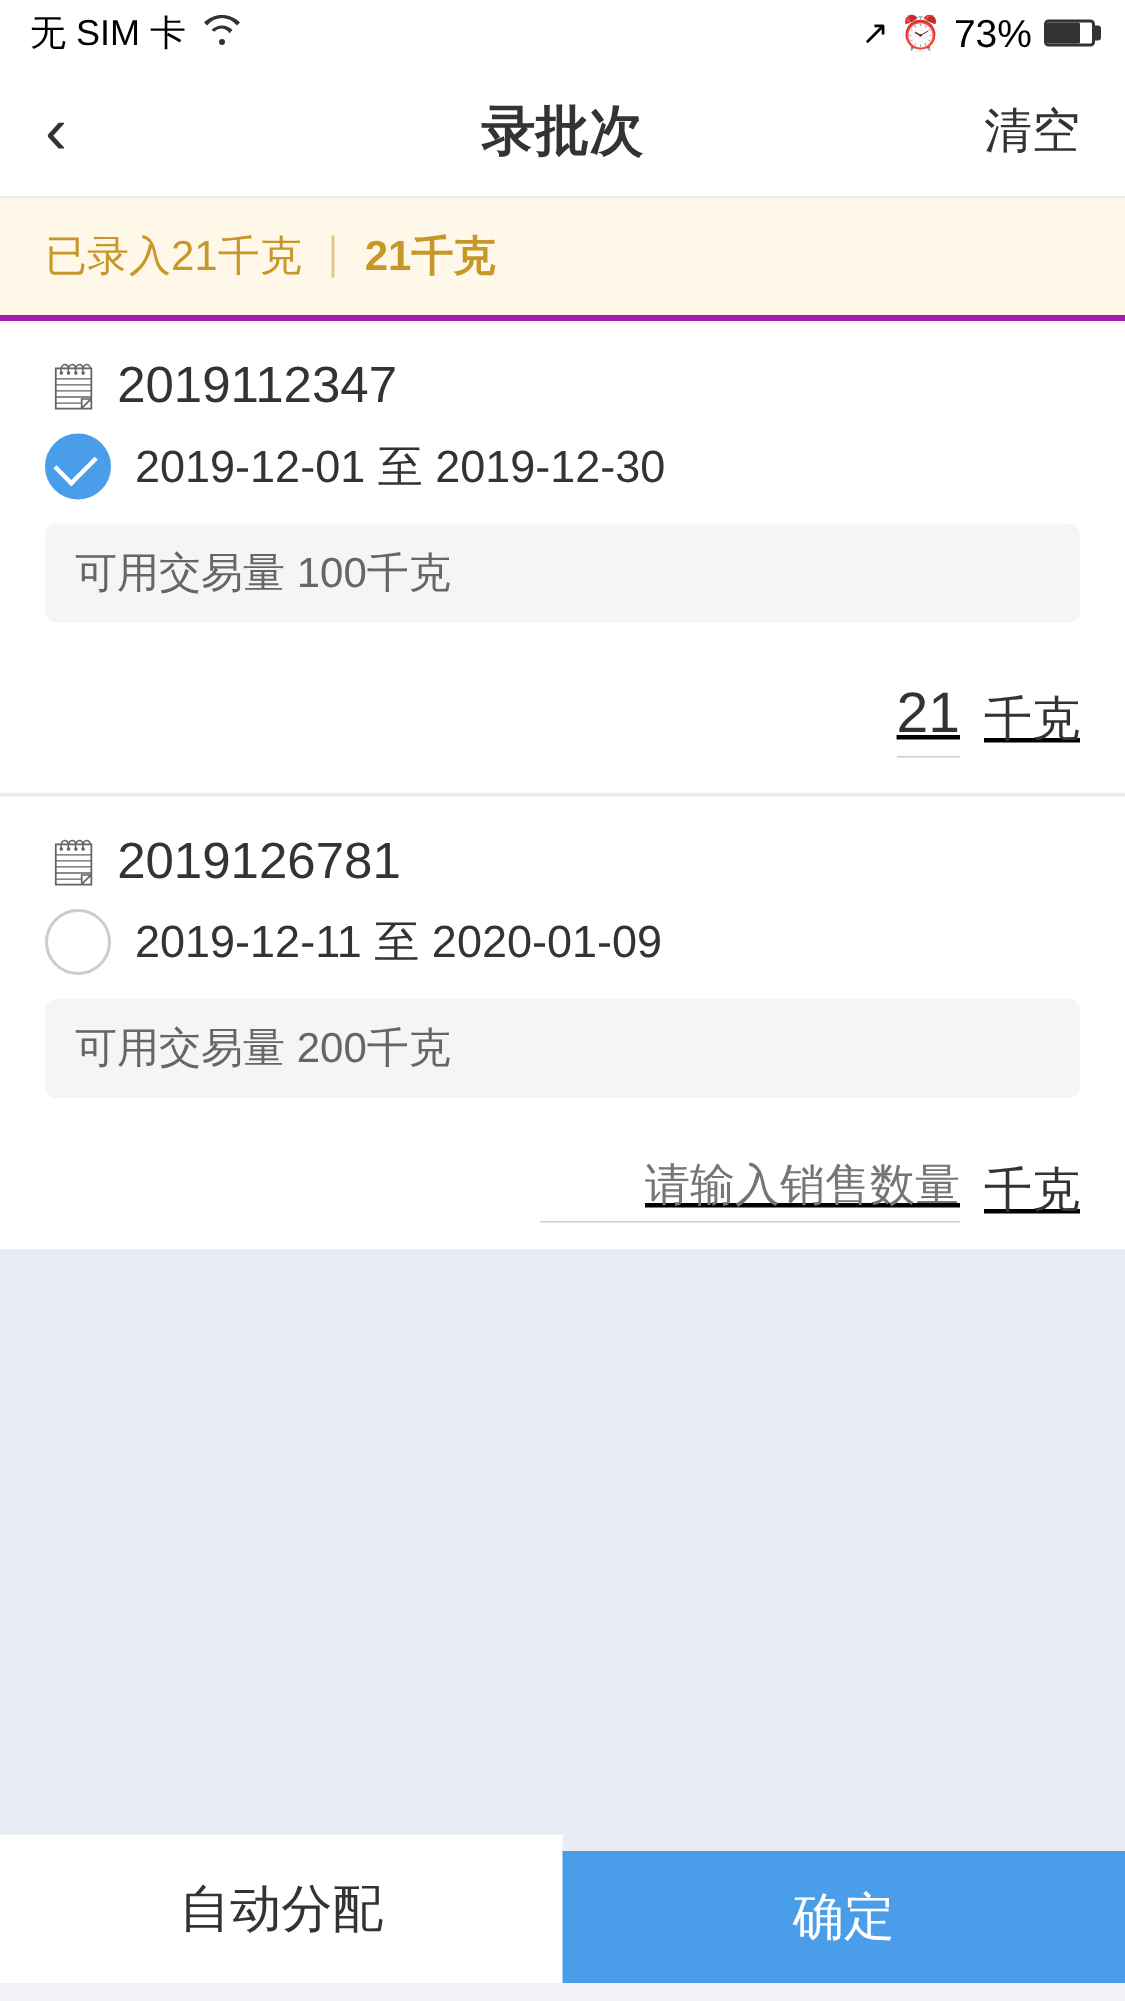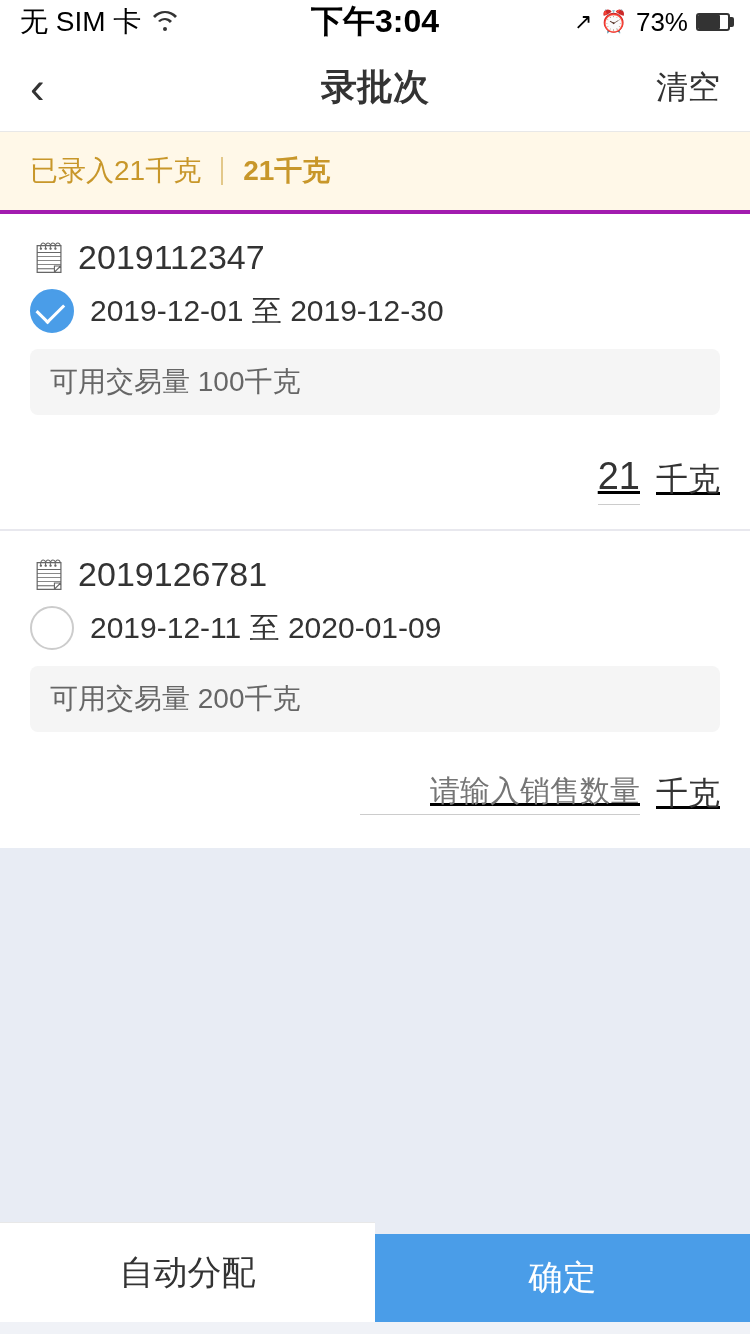--- a/index.html
+++ b/index.html
@@ -20,21 +20,21 @@
       display: flex;
       align-items: center;
       justify-content: space-between;
       padding: 0 20px;
       font-size: 28px;
     }
     .status-left {
       display: flex;
       align-items: center;
       gap: 10px;
-      font-size: 28px;
+      font-size: 24px;
       font-weight: 500;
     }
     .status-center {
       font-size: 32px;
       font-weight: 600;
       position: absolute;
       left: 50%;
       transform: translateX(-50%);
     }
     .status-right {
@@ -258,21 +258,20 @@
     <div class="status-left">
       <span>无 SIM 卡</span>
       <span>
         <svg width="28" height="22" viewBox="0 0 28 22">
           <path d="M14 18a2 2 0 1 1 0 4 2 2 0 0 1 0-4z" fill="#333"></path>
           <path d="M7 12c1.9-1.9 4.5-3 7-3s5.1 1.1 7 3l-2.1 2.1A7.1 7.1 0 0 0 14 11c-1.9 0-3.7.8-5 2.1L7 12z" fill="#333"></path>
           <path d="M2 7C5.3 3.7 9.5 2 14 2s8.7 1.7 12 5l-2 2A14 14 0 0 0 14 4 14 14 0 0 0 4 9L2 7z" fill="#333"></path>
         </svg>
       </span>
     </div>
-    <div class="status-center">下午3:04</div>
     <div class="status-right">
       <span style="font-size:22px;">↗</span>
       <span style="font-size:22px;">⏰</span>
       <span>73%</span>
       <span style="display:inline-block;width:34px;height:18px;border:2px solid #333;border-radius:3px;position:relative;">
         <span style="display:block;width:73%;height:100%;background:#333;border-radius:1px;"></span>
         <span style="position:absolute;right:-6px;top:50%;transform:translateY(-50%);width:4px;height:10px;background:#333;border-radius:0 2px 2px 0;"></span>
       </span>
     </div>
   </div>
@@ -317,21 +316,21 @@
         <span class="batch-icon" style="font-size:30px; color:#666;">🗒</span>
         <span class="batch-id">2019126781</span>
       </div>
       <div class="batch-date-row">
         <div class="checkbox-circle"></div>
         <span class="batch-dates">2019-12-11 至 2020-01-09</span>
       </div>
       <div class="batch-available">可用交易量 200千克</div>
     </div>
 
-    <div class="quantity-row" style="padding-bottom: 32px;">
+    <div class="quantity-row" style="padding-bottom: 17px;">
       <div style="border-bottom: 1.5px solid #ccc; padding-bottom: 6px; display: flex; align-items: center;">
         <input type="text" style="border: none; background: transparent; font-size: 30px; color: rgb(204, 204, 204); text-align: right; outline: none; width: 280px;" placeholder="请输入销售数量">
       </div>
       <span class="input-unit">千克</span>
     </div>
 
     <div class="empty-area"></div>
 
   </div>
 

